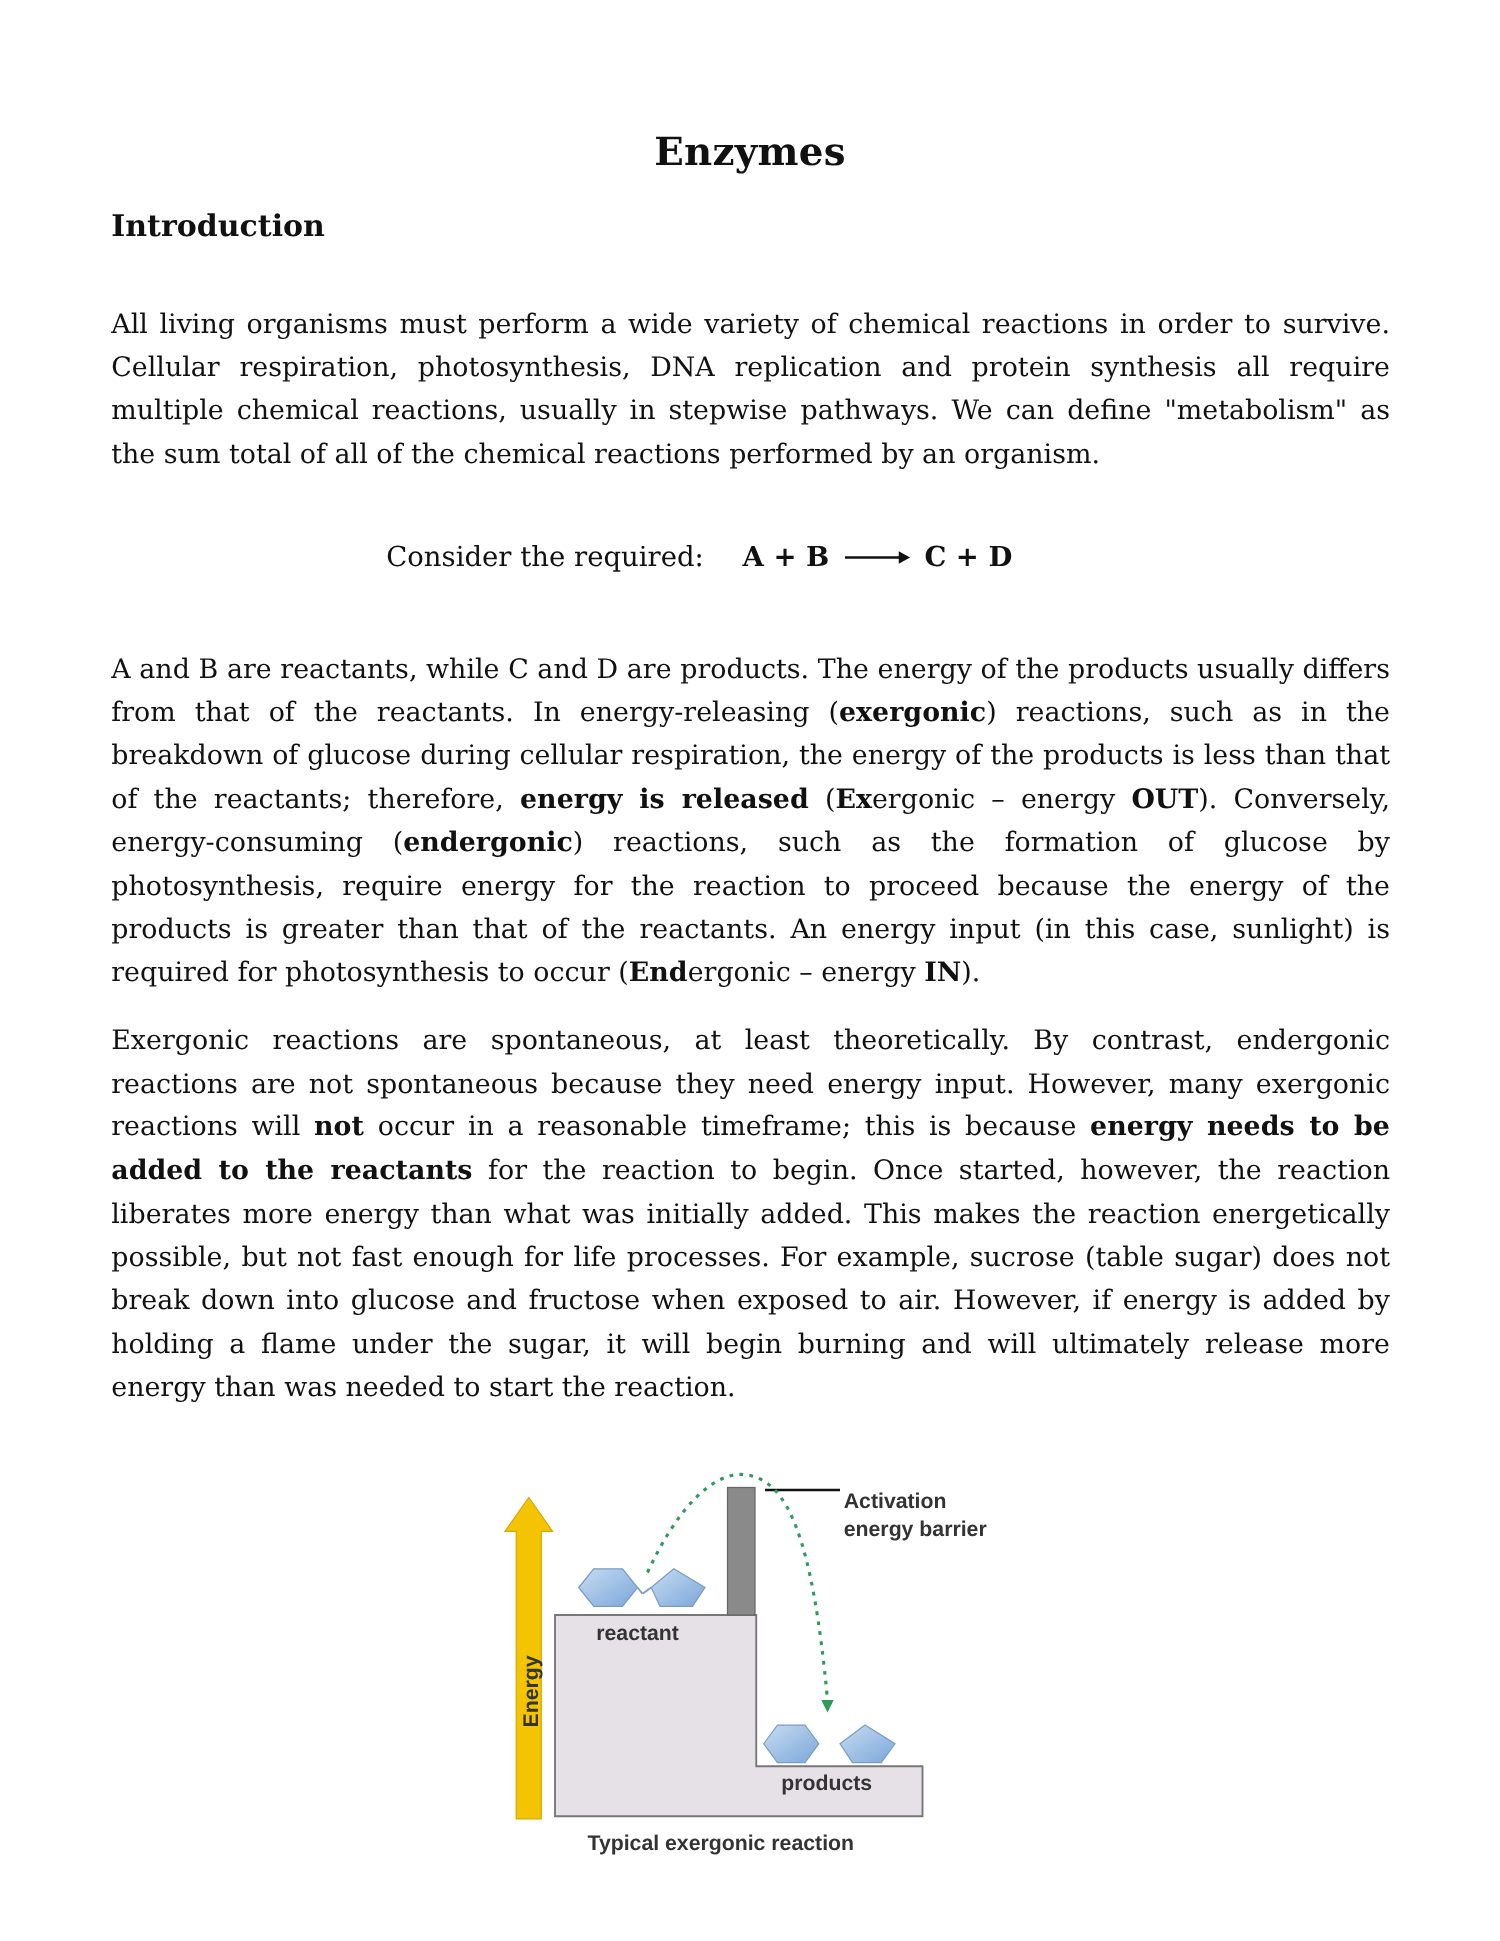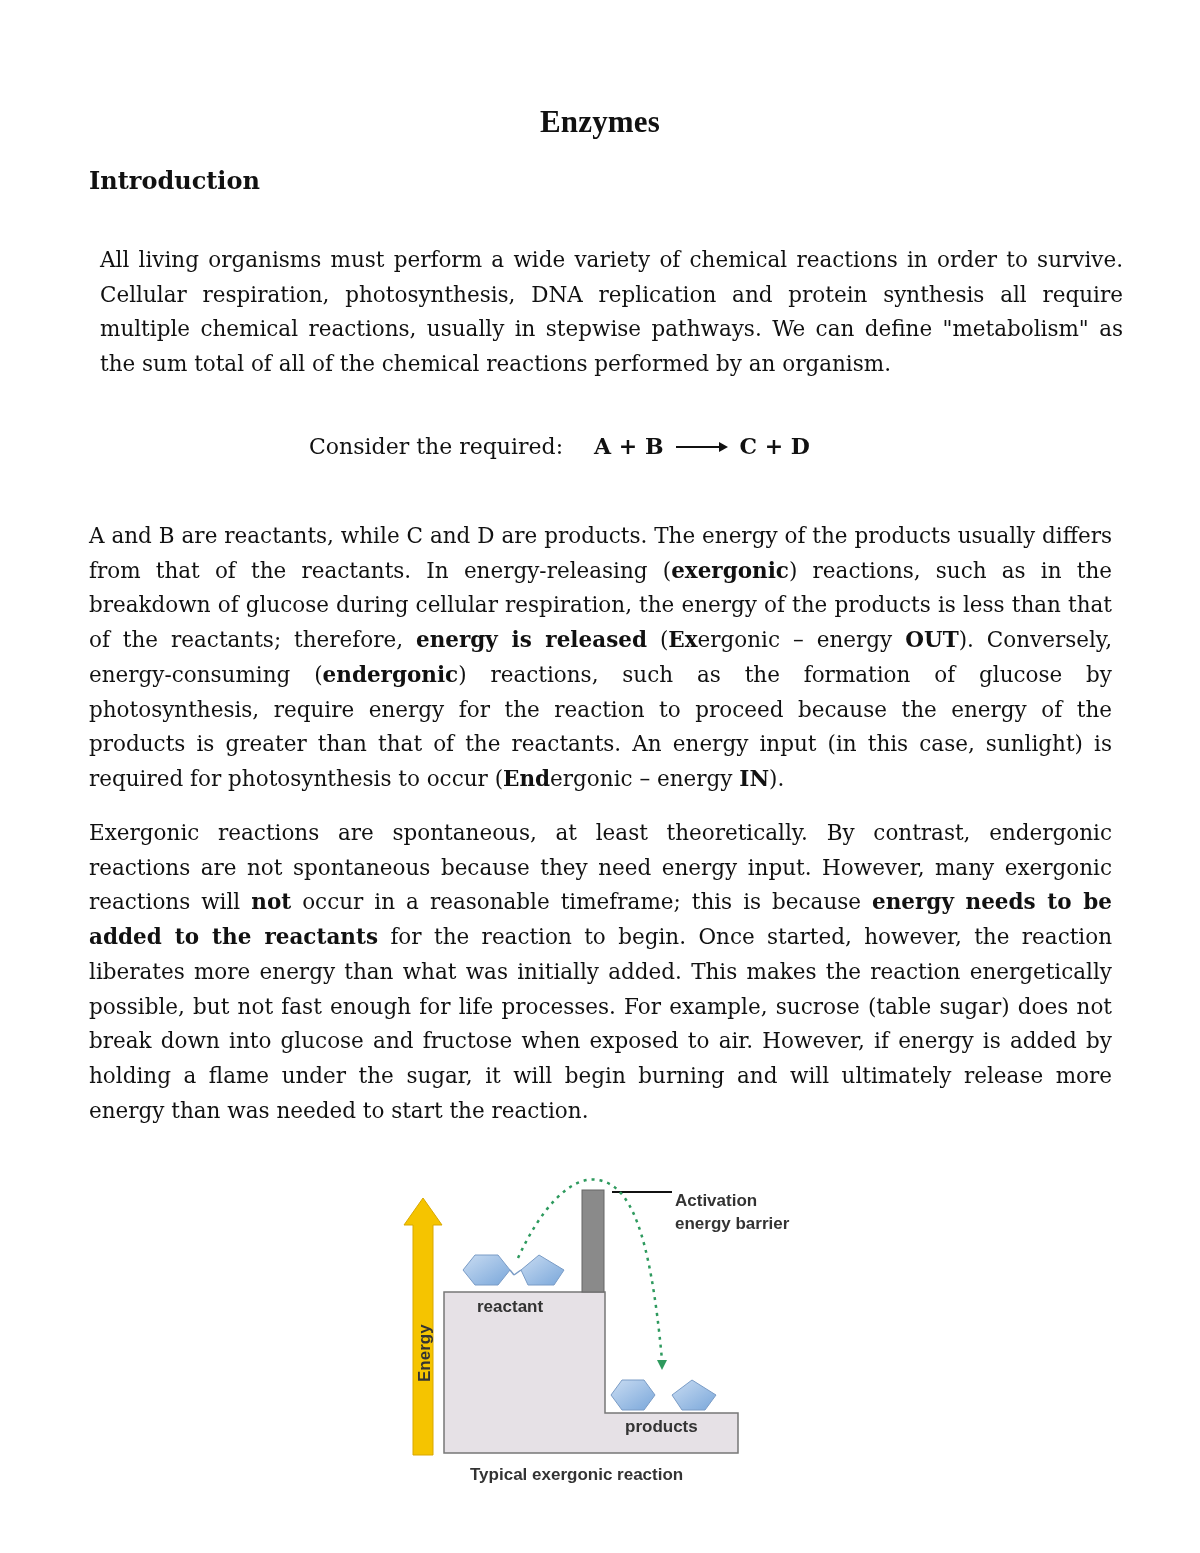--- a/index.html
+++ b/index.html
@@ -1,23 +1,23 @@
 <!DOCTYPE html>
 <html><head>
 <meta charset="utf-8">
 <style>
   html, body { margin: 0; padding: 0; background: #ffffff; }
   body { width: 1200px; height: 1553px; position: relative; overflow: hidden;
          font-family: "DejaVu Serif", "Liberation Serif", serif; color: #111; }
   .title { position: absolute; top: 104px; left: 0; width: 1200px; text-align: center;
-           font-weight: bold; font-size: 31px; letter-spacing: 0.2px; font-family: Liberation Serif, serif; }
+           font-weight: bold; font-size: 31px; letter-spacing: 0.2px; }
   .h2 { position: absolute; top: 166px; left: 89px; font-weight: bold; font-size: 24px; }
   .para { position: absolute; left: 89px; width: 1023px; font-size: 21.5px; line-height: 34.7px;
           text-align: justify; text-align-last: left; }
-  .p1 { top: 243px; margin-left: 11px; }
+  .p1 { top: 243px; }
   .p2 { top: 519px; }
   .p3 { top: 816px; }
   .reaction { position: absolute; top: 433px; left: 309px; font-size: 22px; white-space: nowrap; }
   .reaction b { font-weight: bold; }
   .arrow { display: inline-block; width: 50px; height: 2px; background: #111; position: relative;
            vertical-align: middle; margin: 0 14px 0 12px; top: -1px; }
   .arrow::after { content: ""; position: absolute; right: -2px; top: -4px; border-left: 9px solid #111;
                   border-top: 5px solid transparent; border-bottom: 5px solid transparent; }
   b.bold { font-weight: bold; }
   .figure { position: absolute; left: 400px; top: 1170px; width: 420px; height: 330px; }

